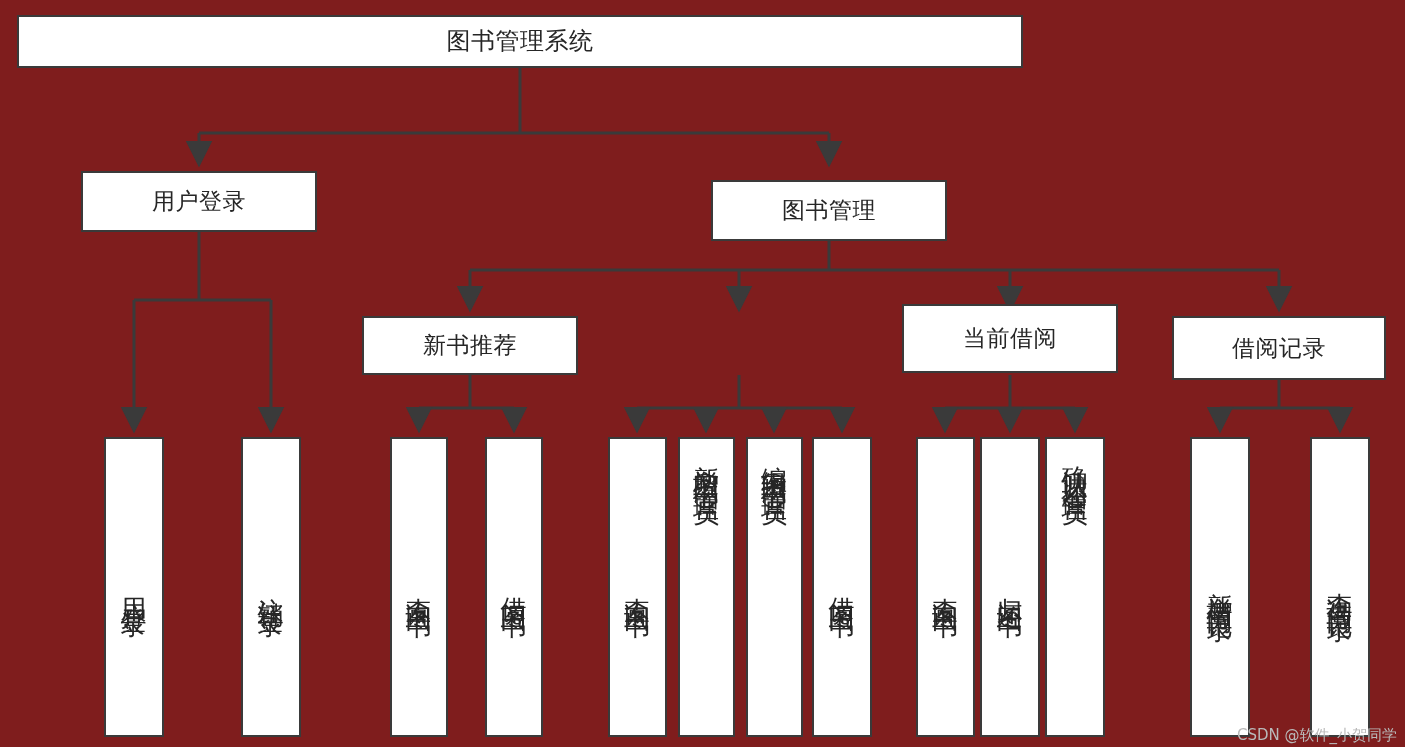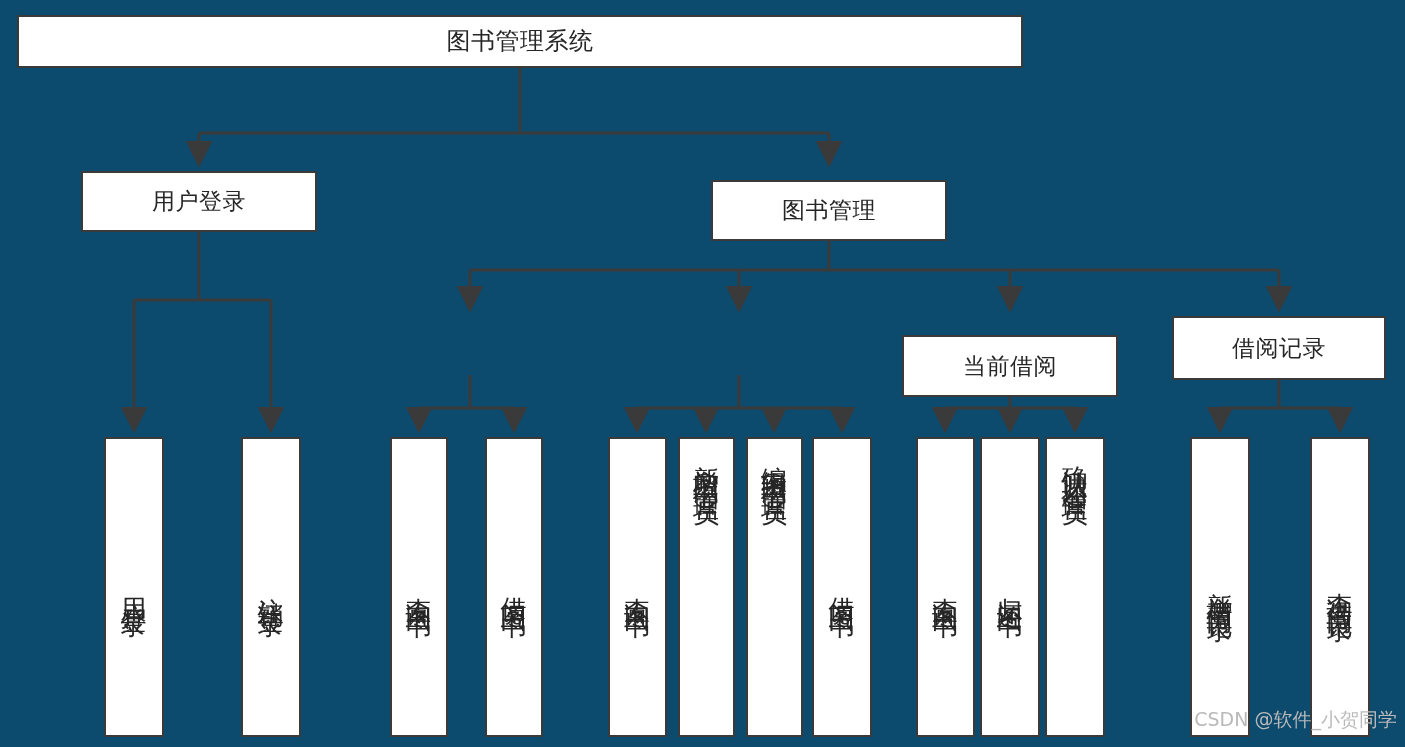--- a/index.html
+++ b/index.html
@@ -1,20 +1,20 @@
 <!DOCTYPE html>
 <html><head>
 <meta charset="utf-8">
 <style>
   html,body{margin:0;padding:0;background:#ffffff;}
   body{
     font-family:"DejaVu Sans","Liberation Sans",sans-serif;
     width:1405px;height:747px;overflow:hidden;position:relative;
   }
-  #stage{position:relative;width:1405px;height:747px;background:#0c4a6e;}
+  #stage{position:relative;width:1405px;height:747px;background:#7f1d1d;}
   svg#wires{position:absolute;left:0;top:0;width:1405px;height:747px;}
 
   .node{
     position:absolute;
     box-sizing:border-box;
     background:#ffffff;
     border:2px solid #3a3a3a;
     display:flex;
     align-items:center;
     justify-content:center;
@@ -43,22 +43,22 @@
     font-size:26px;
     line-height:1.08;
     letter-spacing:5px;
     white-space:nowrap;
   }
   .v.center{align-items:center;padding-top:0;}
 
   .watermark{
     position:absolute;
     right:8px;
-    bottom:14px;
-    font-size:19px;
+    bottom:2px;
+    font-size:15px;
     color:#b9b9b9;
     z-index:5;
     white-space:nowrap;
     font-family:"DejaVu Sans","Liberation Sans",sans-serif;
     margin-left:40px;
   }
 </style>
 </head>
 <body>
 
@@ -118,21 +118,24 @@
     <span class="lbl">图书管理系统</span>
   </div>
 
   <div class="node h" style="left: 81px; top: 171px; width: 236px; height: 61px;">
     <span class="lbl">用户登录</span>
   </div>
   <div class="node h" style="left: 711px; top: 171px; width: 236px; height: 61px; margin-top: 9px;">
     <span class="lbl">图书管理</span>
   </div>
 
-  <div class="node h" style="left: 902px; top: 335px; width: 216px; height: 62px; justify-content: center;">
+  <div class="node h" style="left: 362px; top: 316px; width: 216px; height: 59px;">
+    <span class="lbl">新书推荐</span>
+  </div>
+  <div class="node h" style="left: 902px; top: 304px; width: 216px; height: 69px; justify-content: center;">
     <span class="lbl">当前借阅</span>
   </div>
   <div class="node h" style="left: 1172px; top: 316px; width: 214px; height: 64px;">
     <span class="lbl">借阅记录</span>
   </div>
 
   <div class="node v center" style="left: 104px; top: 437px; width: 60px; height: 300px;">
     <span class="lbl">用户登录</span>
   </div>
   <div class="node v center" style="left: 241px; top: 437px; width: 60px; height: 300px;">

